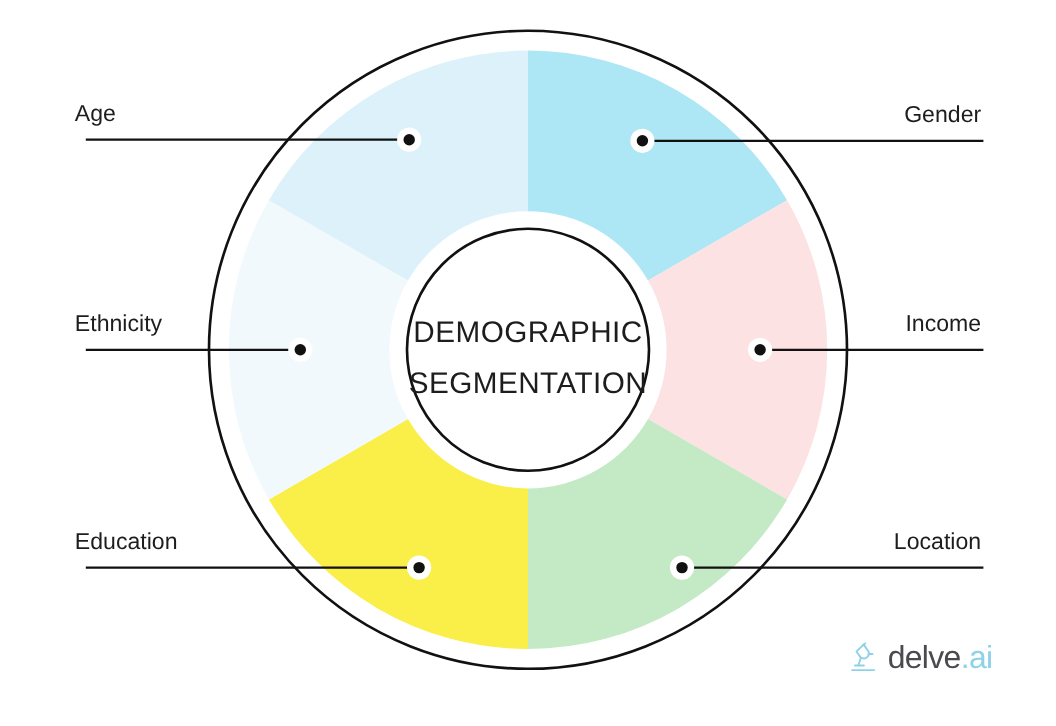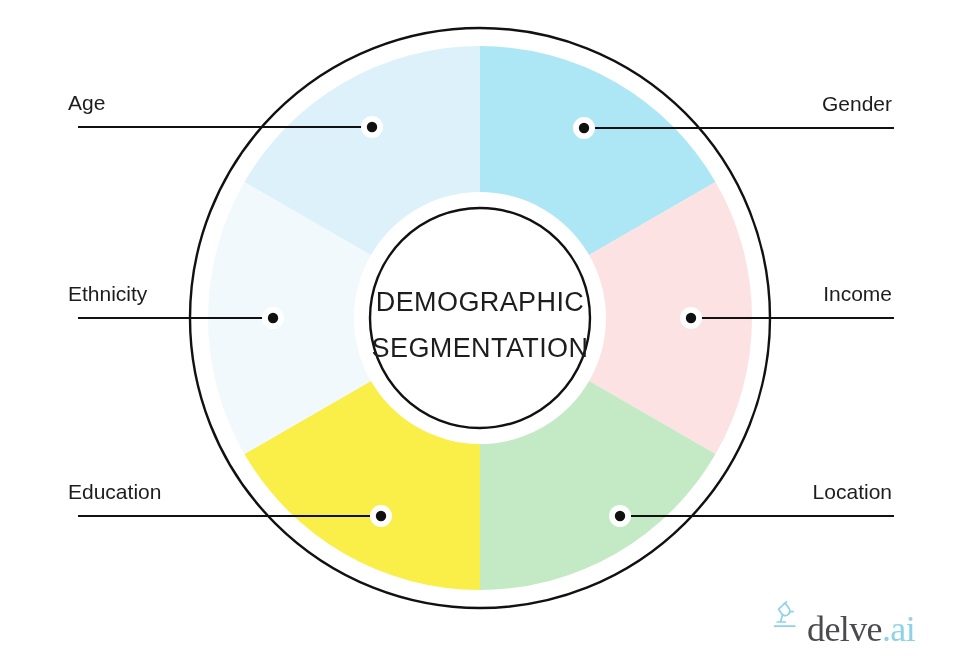--- a/index.html
+++ b/index.html
@@ -68,26 +68,25 @@
   #brand {
     position: absolute;
     left: 772px;
     top: 583px;
     display: flex;
     align-items: center;
     gap: 9px;
     user-select: none;
   }
   #brand .brand-word {
-    font-family: Liberation Serif, serif;
-    font-size: 36px;
+    font-family: Liberation Sans, sans-serif;
+    font-size: 29px;
     letter-spacing: -0.6px;
     line-height: 1;
     white-space: nowrap;
-    margin-top: 28px;
   }
   #brand .brand-main { color: #4a4a4f; }
   #brand .brand-tld { color: #8ed2e8; }
 </style>
 </head>
 <body>
 
 <div id="stage">
 
   <svg class="diagram" viewBox="0 0 960 660" xmlns="http://www.w3.org/2000/svg">

